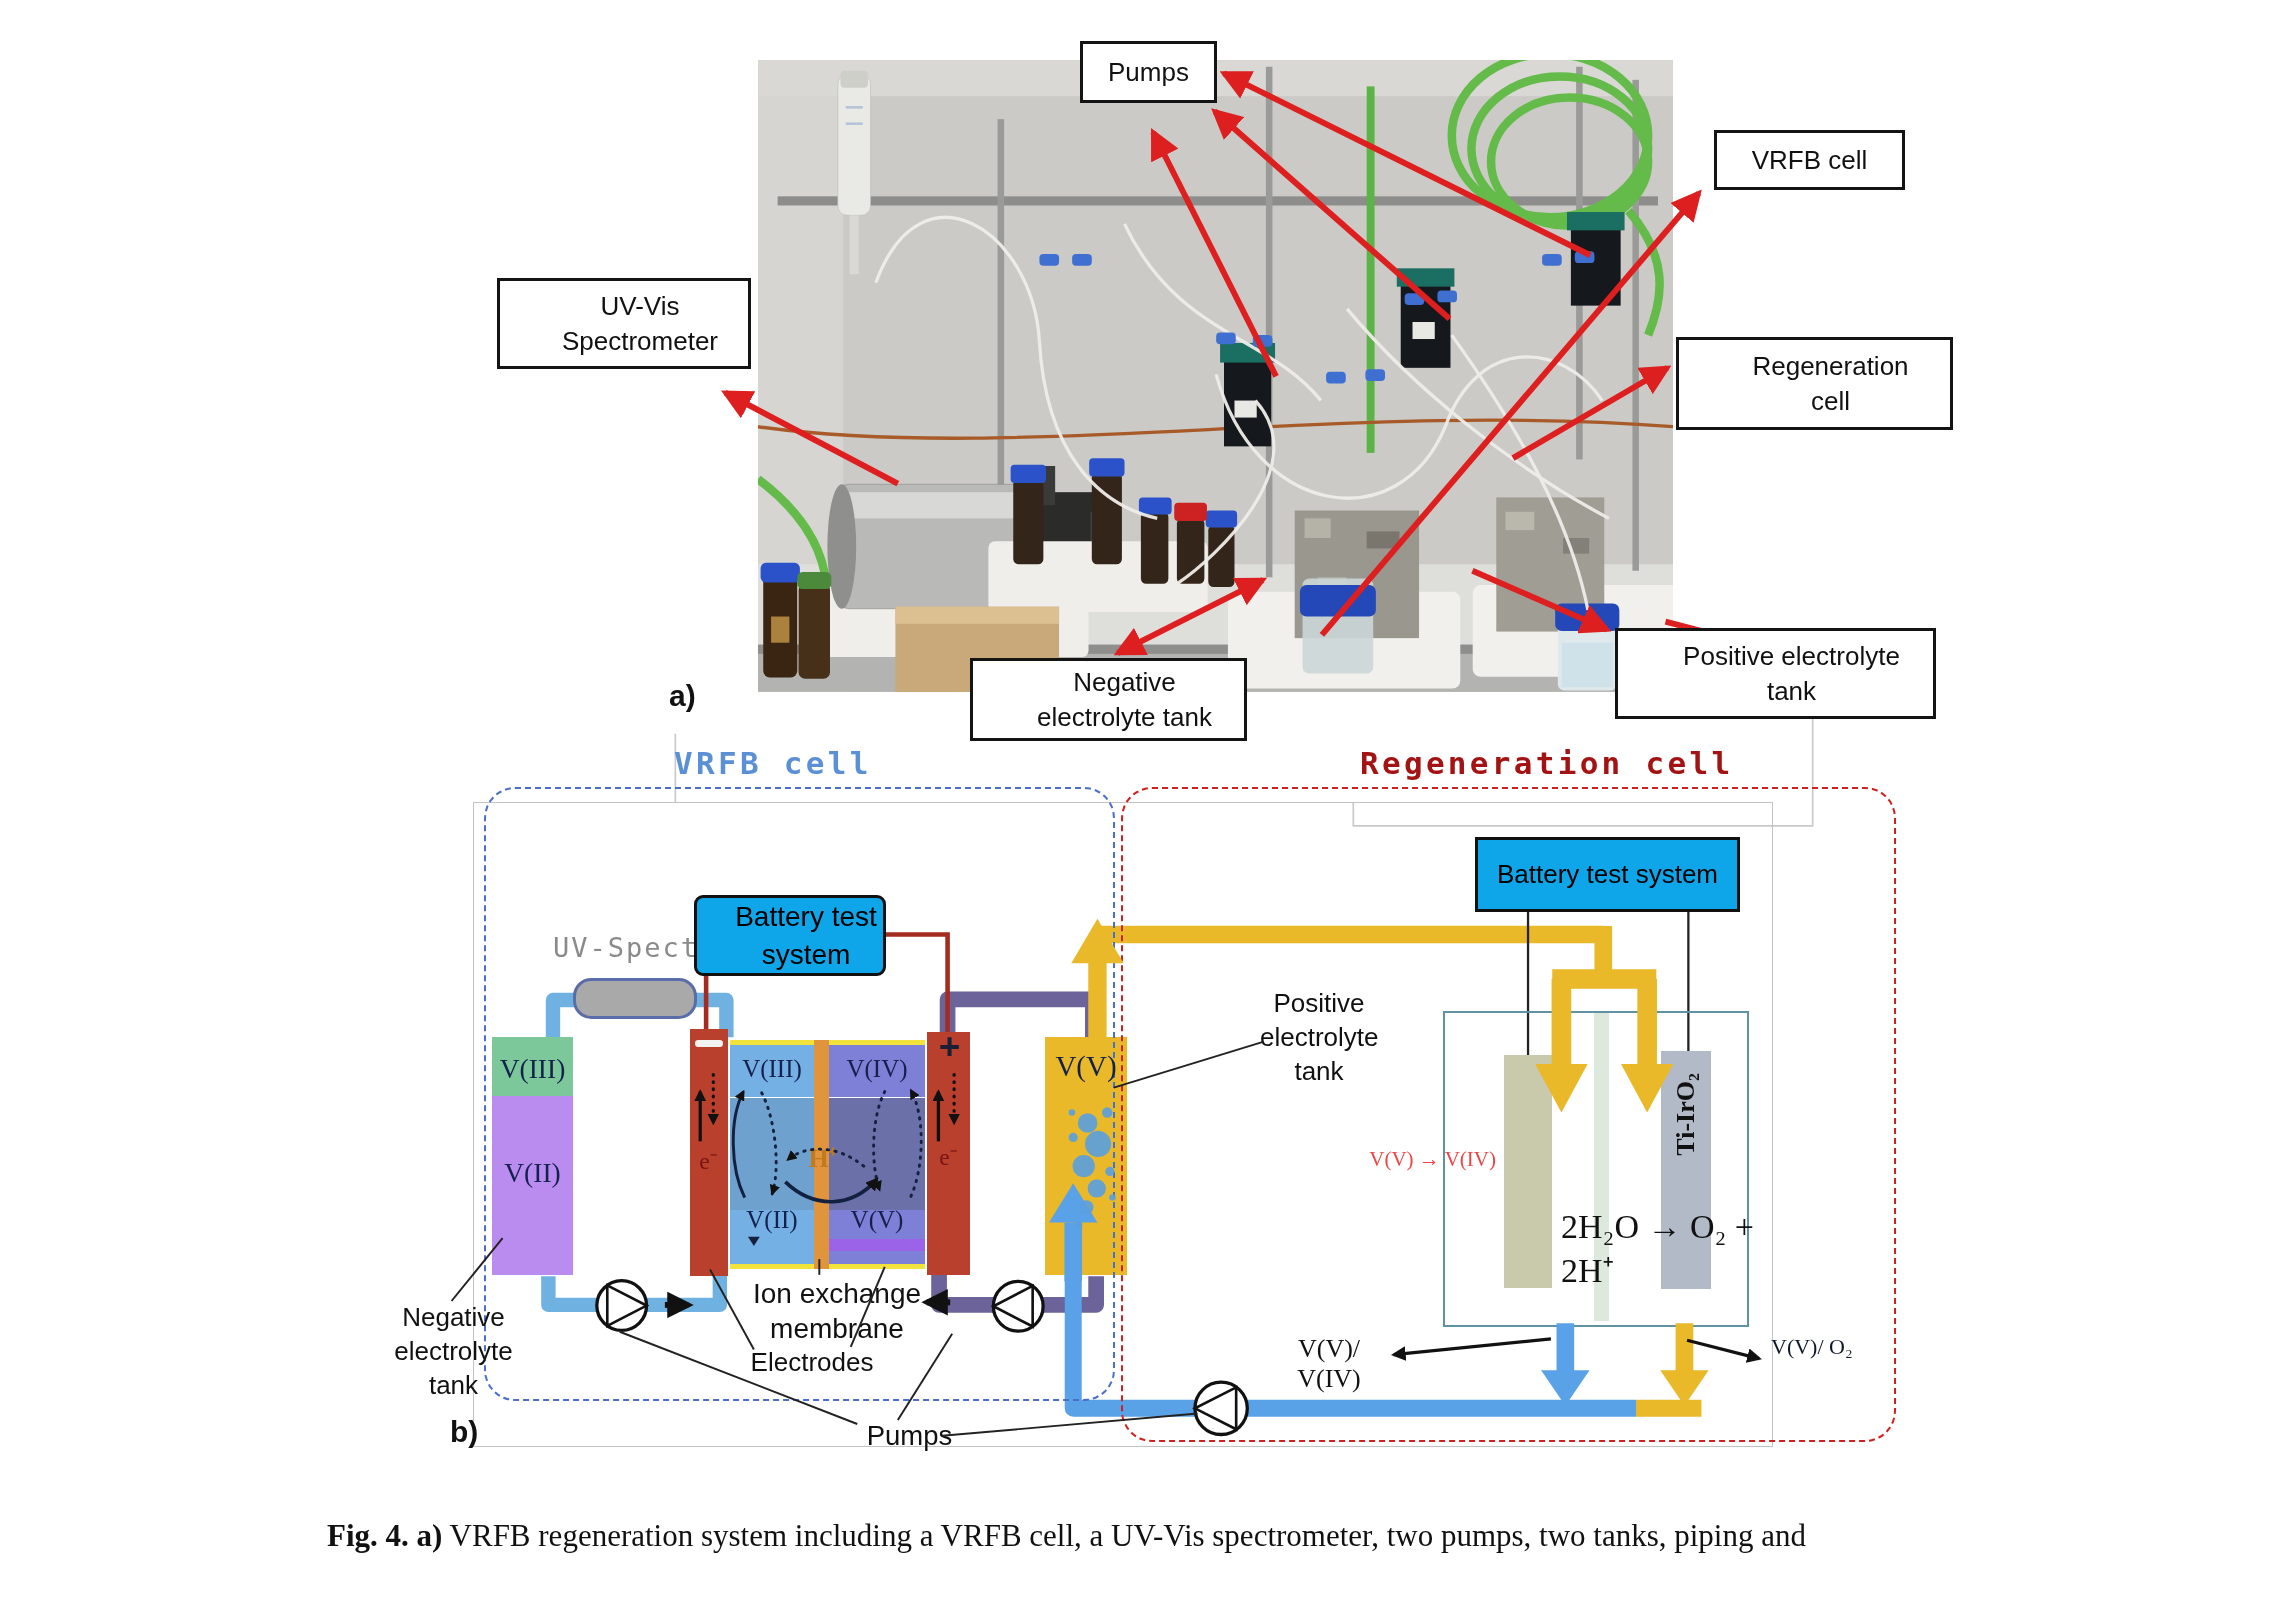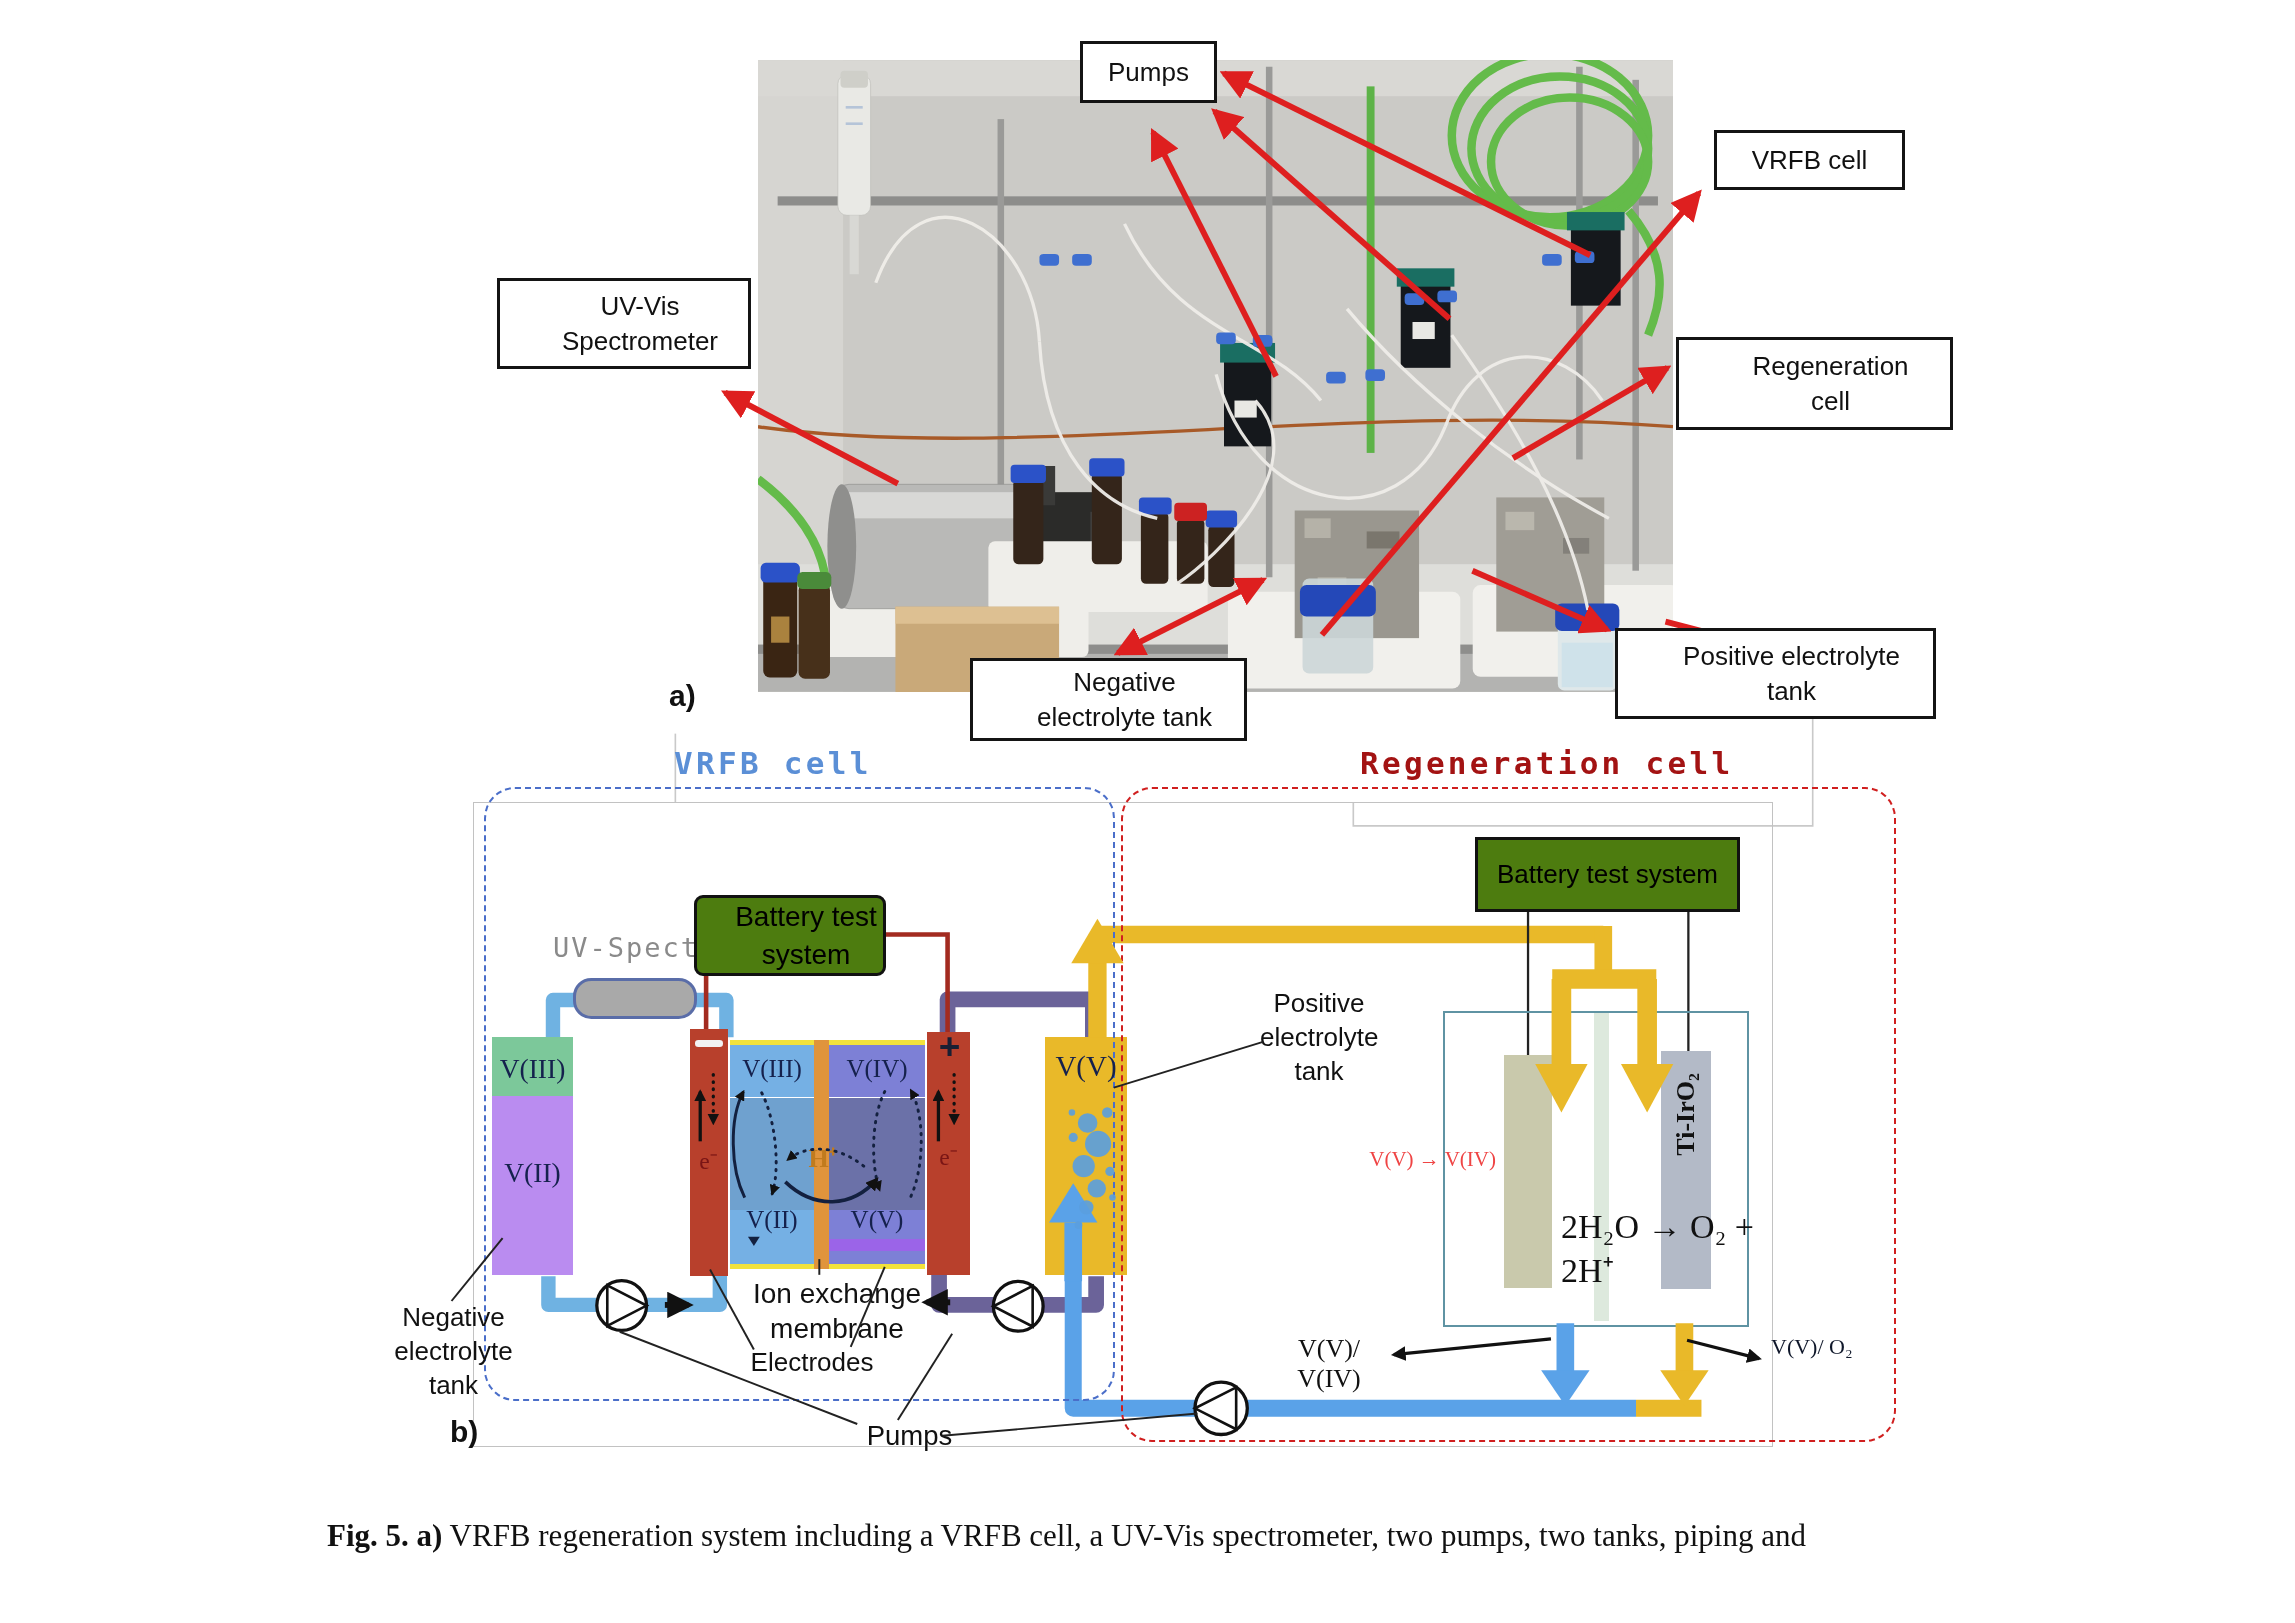--- a/index.html
+++ b/index.html
@@ -8,21 +8,21 @@
   .pre{white-space:pre-line;padding-left:16px;}
   
   #photo{left:758px;top:60px;width:915px;height:632px;background:#cbcac6;overflow:hidden;}
   
   .lbl{background:#fff;border:3.3px solid #141414;color:#111;font-size:26px;line-height:1.32;
        display:flex;align-items:center;justify-content:center;text-align:center;z-index:30;}
   
   .ser{font-family:"Liberation Serif",serif;color:#15214d;}
   .mono{font-family:"DejaVu Sans Mono",monospace;}
   .ctr{display:flex;align-items:center;justify-content:center;text-align:center;}
-  .blk{border:3.3px solid #111;background:#4d7c0f;z-index:12;}
+  .blk{border:3.3px solid #111;background:#0ea5e9;z-index:12;}
   svg{position:absolute;left:0;top:0;}
   .nop{pointer-events:none;}
 </style>
 </head>
 <body>
 
 <svg width="2295" height="1623" viewBox="0 0 3507 2480" class="nop">
 
   <g stroke="#c9c9c9" stroke-width="2.5" fill="none">
     <path d="M1032,1121 V1226"></path>
@@ -392,15 +392,15 @@
     <path d="M1830,2160 L1440,2194"></path>
   </g>
 
   <g stroke="#111" stroke-width="5" fill="none">
     <path d="M2370,2046 L2130,2070" marker-end="url(#mBlk)"></path>
     <path d="M2578,2048 L2688,2076" marker-end="url(#mBlk)"></path>
   </g>
 </svg>
 
 <div class="abs" style="left:327px;top:1513px;width:1728px;font-family:'Liberation Serif',serif;font-size:31px;color:#111;line-height:1.5;z-index:12;">
-  <div><b>Fig. 5. a)</b><span> VRFB regeneration system including a VRFB cell, a UV-Vis spectrometer, two pumps, two tanks, piping and</span></div>
+  <div><b>Fig. 4. a)</b><span> VRFB regeneration system including a VRFB cell, a UV-Vis spectrometer, two pumps, two tanks, piping and</span></div>
 </div>
 
 
 </body></html>

